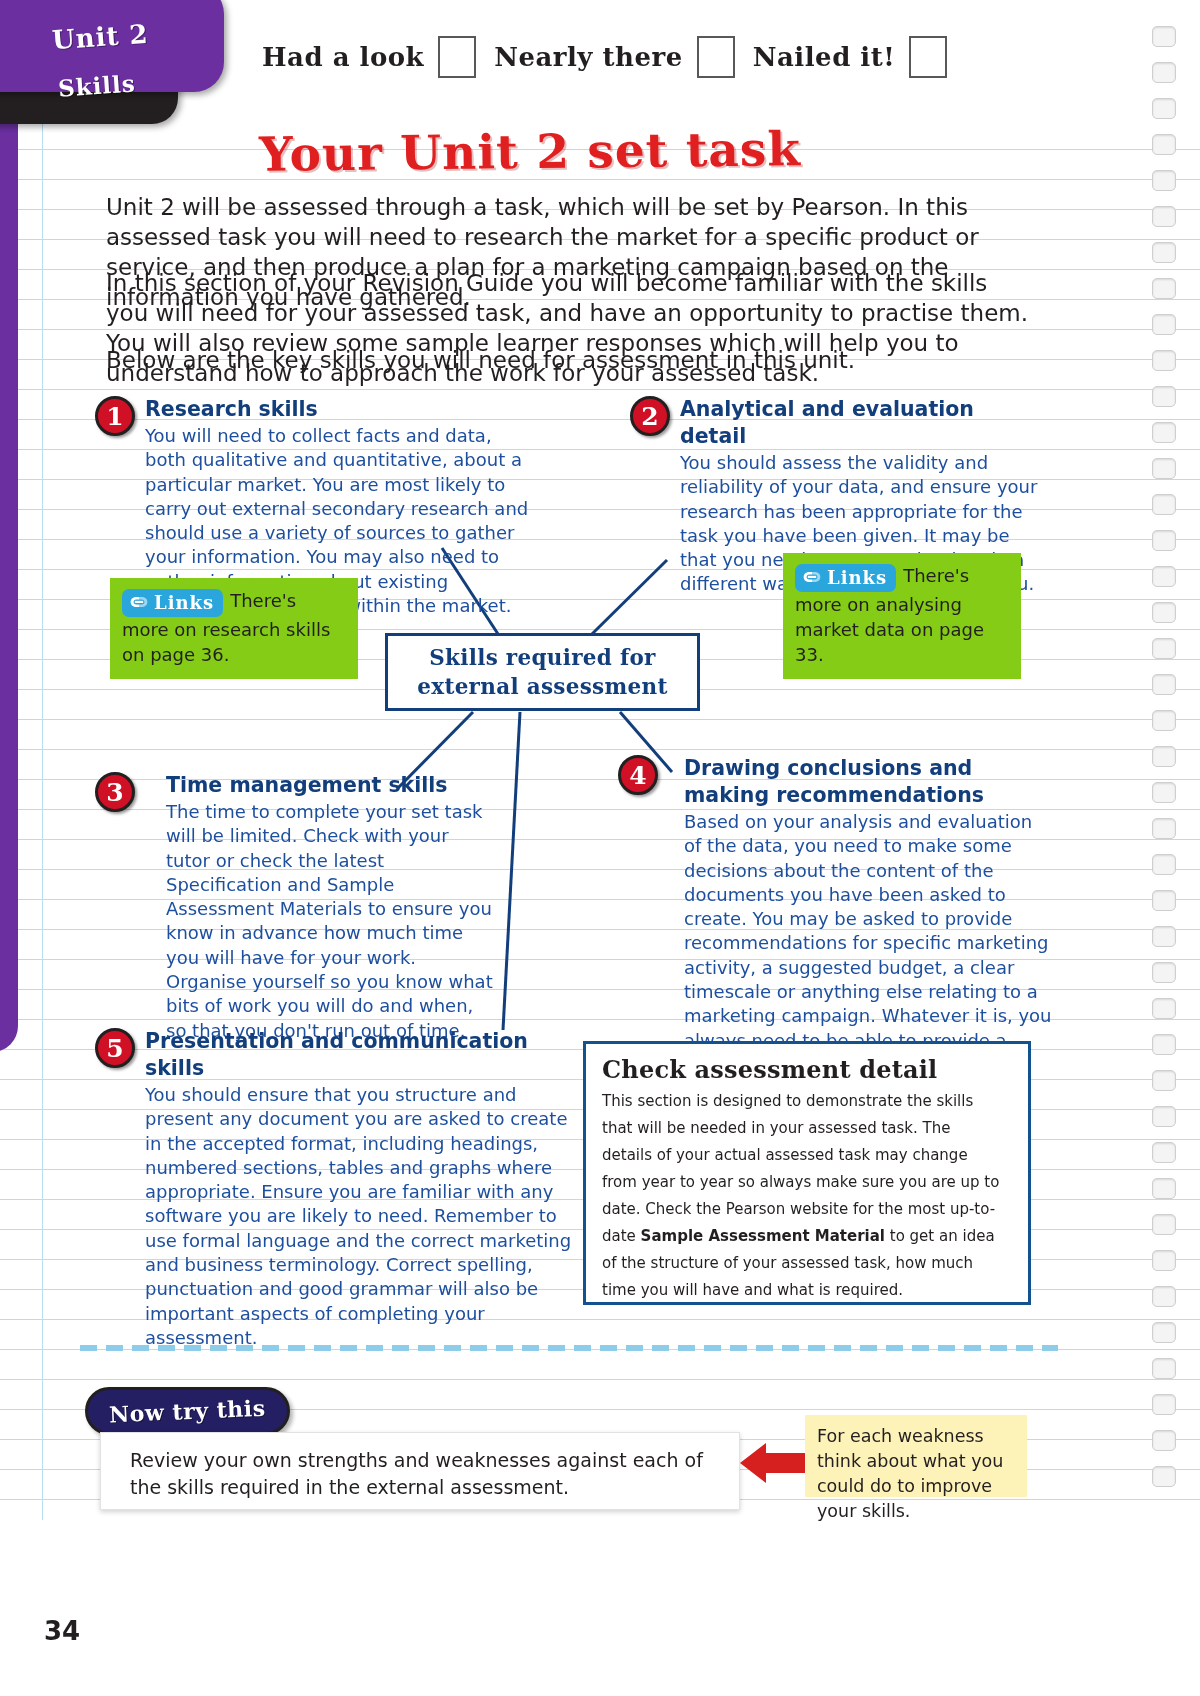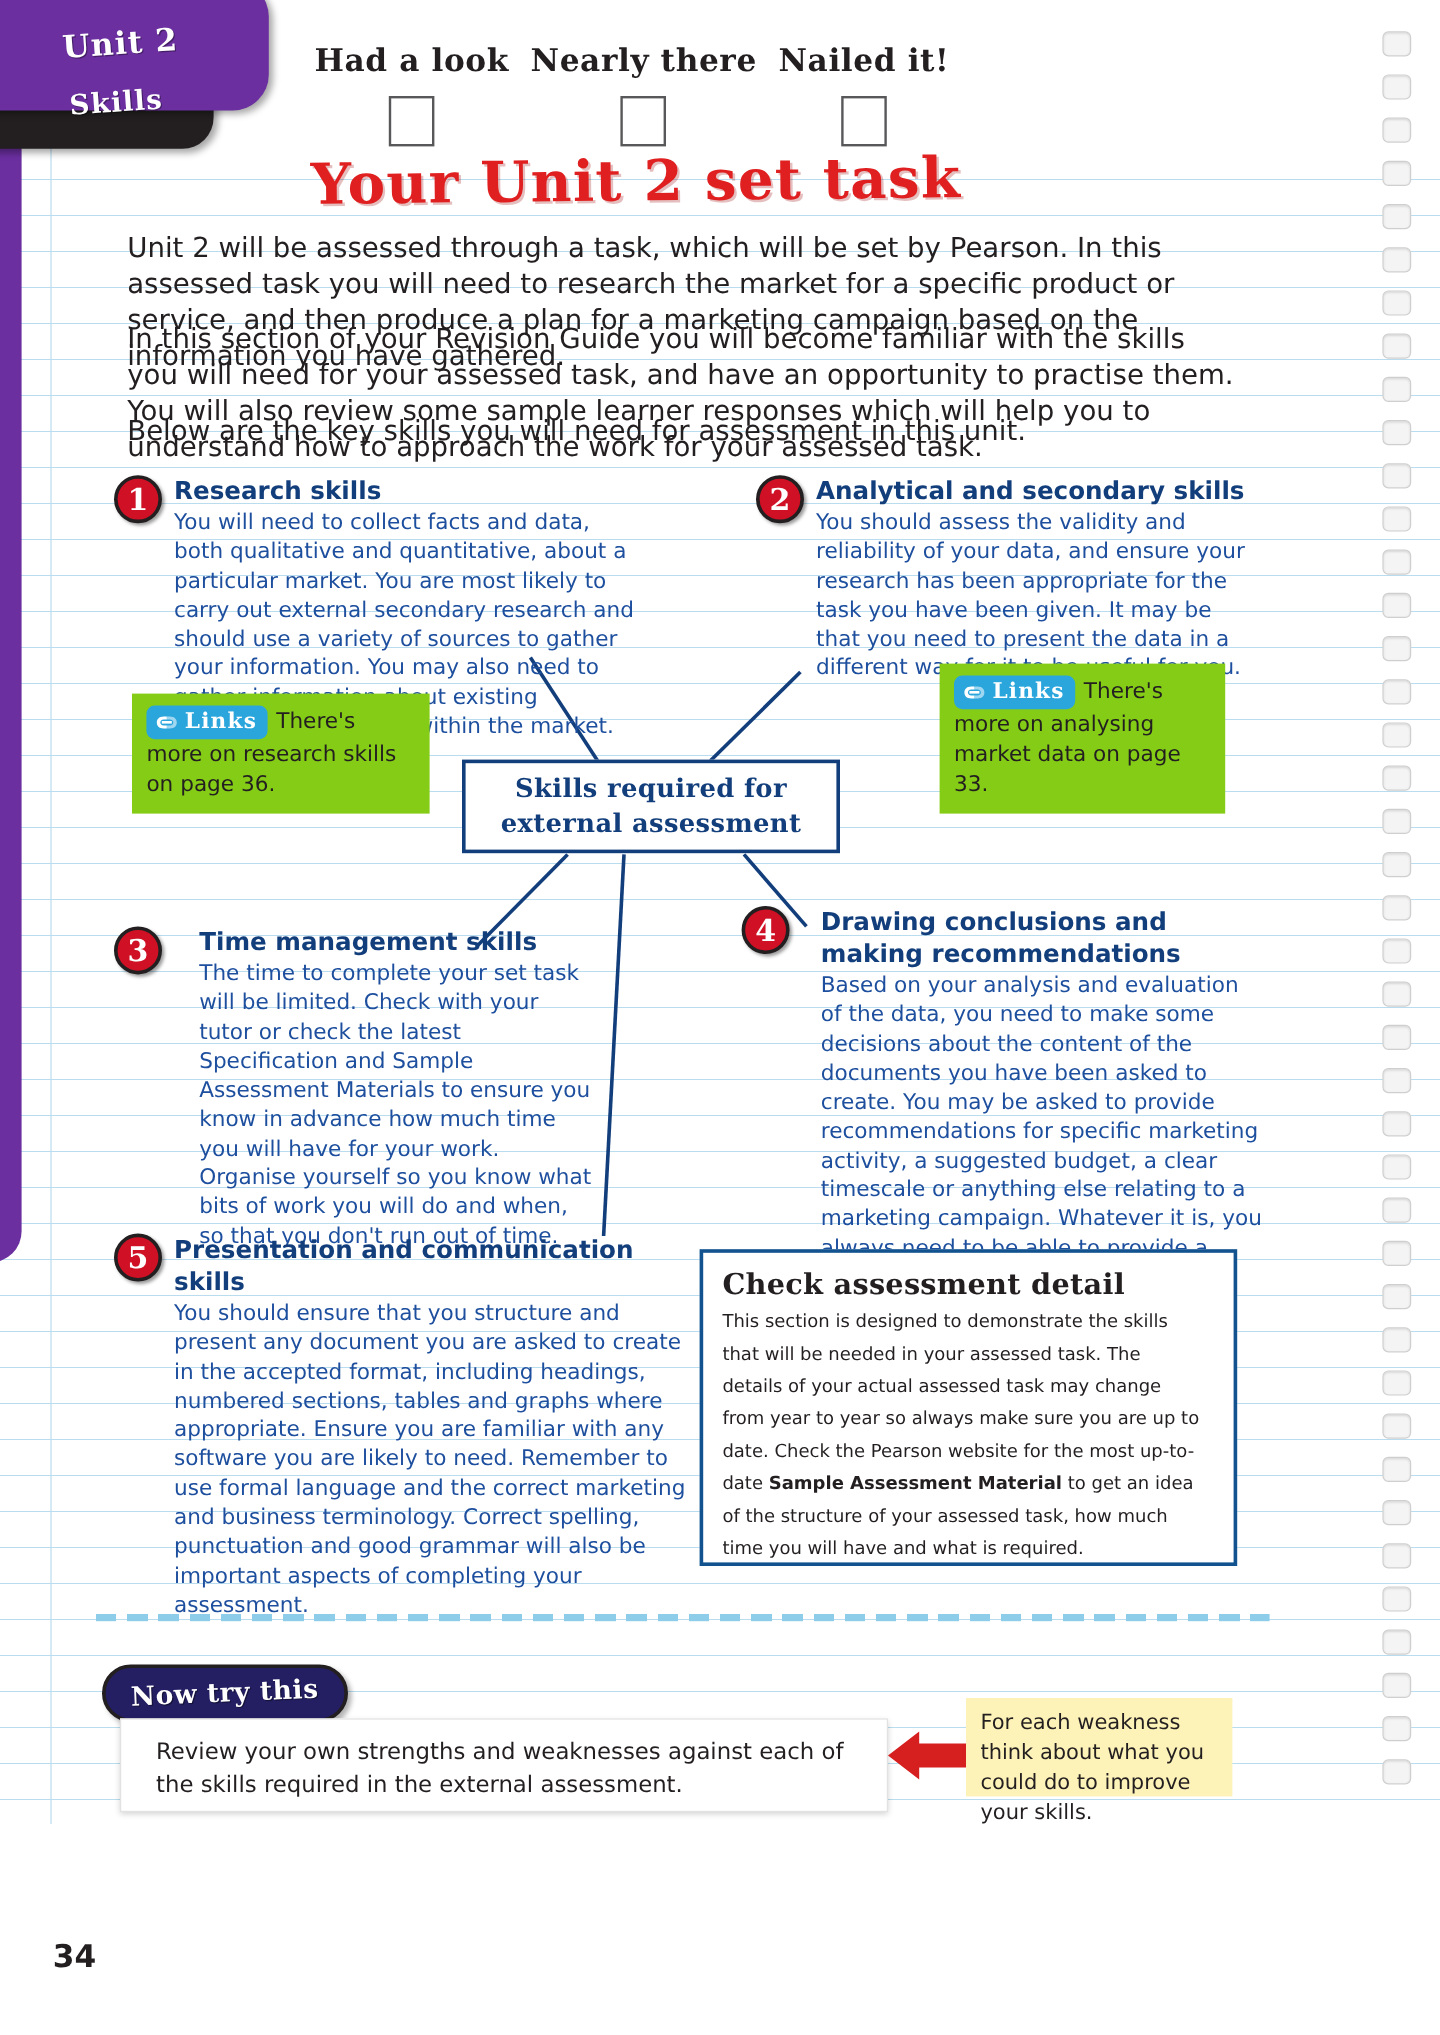--- a/index.html
+++ b/index.html
@@ -53,21 +53,21 @@
     font-family:"DejaVu Serif", serif; font-weight:bold; font-size:23px;
     letter-spacing:1px; transform:rotate(-4deg);
     text-shadow:1px 1px 0 rgba(0,0,0,.35);
   }
   
   .purple-strip { position:absolute; left:-28px; top:92px; width:46px; height:960px;
                   background:#6b2fa0; border-radius:0 0 26px 0; }
 
   
   .progress { position:absolute; left:262px; top:36px; display:flex; align-items:center; gap:18px; }
-  .progress-item { display:flex; align-items:center; gap:14px;flex-direction:column; }
+  .progress-item { display:flex; align-items:center; gap:14px; }
   .progress-label {
     font-family:"DejaVu Serif", serif; font-weight:bold; font-size:26px; color:#231f20;
     letter-spacing:.5px;
   }
   .progress-box { width:38px; height:42px; border:2px solid #58585a; background:#fff; }
 
   
   .page-title {
     position:absolute; left:0; top:124px; width:1060px; text-align:center;
     font-family:"DejaVu Serif", serif; font-weight:bold; font-size:47px;
@@ -294,21 +294,21 @@
     <div class="badge">1</div>
     <div class="body">
       <h3>Research skills</h3>
       <p>You will need to collect facts and data, both qualitative and quantitative, about a particular market. You are most likely to carry out external secondary research and should use a variety of sources to gather your information. You may also need to gather information about existing marketing campaigns within the market.</p>
     </div>
   </div>
 
   <div class="skill" id="skill2">
     <div class="badge">2</div>
     <div class="body">
-      <h3>Analytical and secondary skills</h3>
+      <h3>Analytical and evaluation detail</h3>
       <p>You should assess the validity and reliability of your data, and ensure your research has been appropriate for the task you have been given. It may be that you need to present the data in a different way for it to be useful for you.</p>
     </div>
   </div>
 
   <div class="skill" id="skill3">
     <div class="badge">3</div>
     <div class="body">
       <h3>Time management skills</h3>
       <p>The time to complete your set task will be limited. Check with your tutor or check the latest Specification and Sample Assessment Materials to ensure you know in advance how much time you will have for your work. Organise yourself so you know what bits of work you will do and when, so that you don't run out of time.</p>
     </div>

